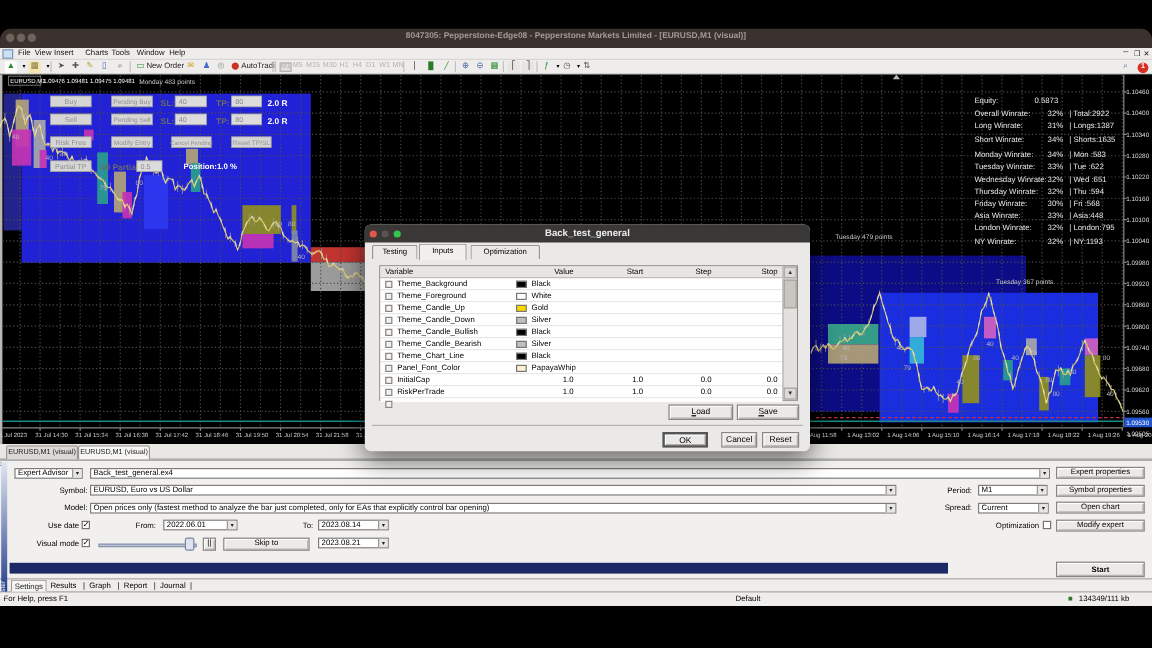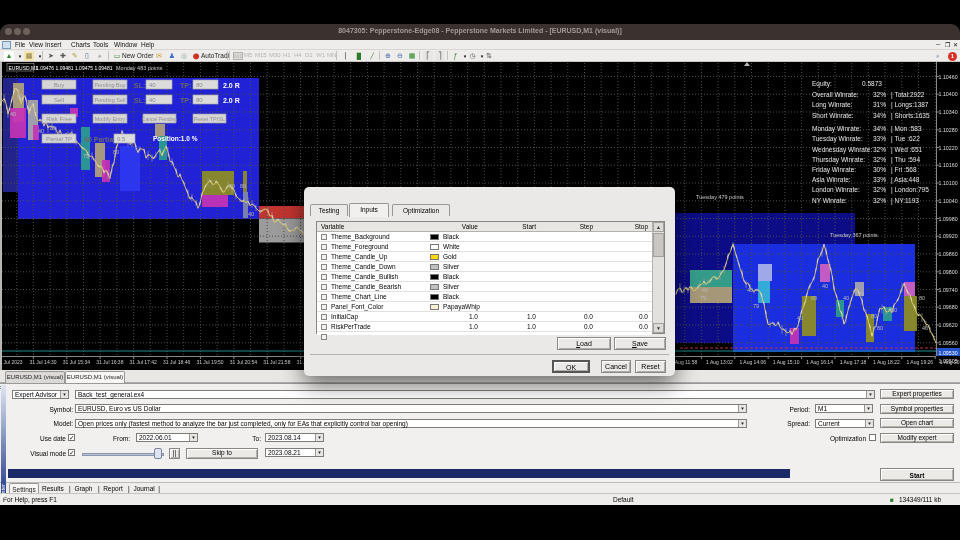--- a/index.html
+++ b/index.html
@@ -367,20 +367,26 @@
     <div class="ctab on" style="left:9px;width:30px;top:0;font-size:6.5px">Settings</div>
     <span class="abs" style="left:42px;top:2px">Results&nbsp;&nbsp; | &nbsp;Graph&nbsp;&nbsp; |&nbsp; Report&nbsp;&nbsp; |&nbsp; Journal&nbsp;&nbsp;|</span>
   </div>
   <div class="abs" id="statusbar">
     <span class="abs" style="left:3px;top:2px">For Help, press F1</span>
     <span class="abs" style="left:613px;top:2px">Default</span>
     <span class="abs" style="left:890px;top:2px;color:#2a7a2a">■</span>
     <span class="abs" style="left:899px;top:2px">134349/111 kb</span>
   </div>
   <div class="abs" id="dlg">
+    <div id="dlgtitle">
+      <div class="dot" style="left:4px;background:#e4564b"></div>
+      <div class="dot" style="left:14px;background:#585351"></div>
+      <div class="dot" style="left:24px;background:#37c34c"></div>
+      <div class="t">Back_test_general</div>
+    </div>
     <div class="dtab" style="left:6px;width:38px">Testing</div>
     <div class="dtab on" style="left:45px;width:40px">Inputs</div>
     <div class="dtab" style="left:88px;width:58px">Optimization</div>
     <div id="dtable">
 <div id="dthead">
 <span style="position:absolute;left:4px;top:1px">Variable</span>
 <span class="num" style="right:174px">Value</span>
 <span class="num" style="right:116px">Start</span>
 <span class="num" style="right:59px">Step</span>
 <span class="num" style="right:4px">Stop</span>

